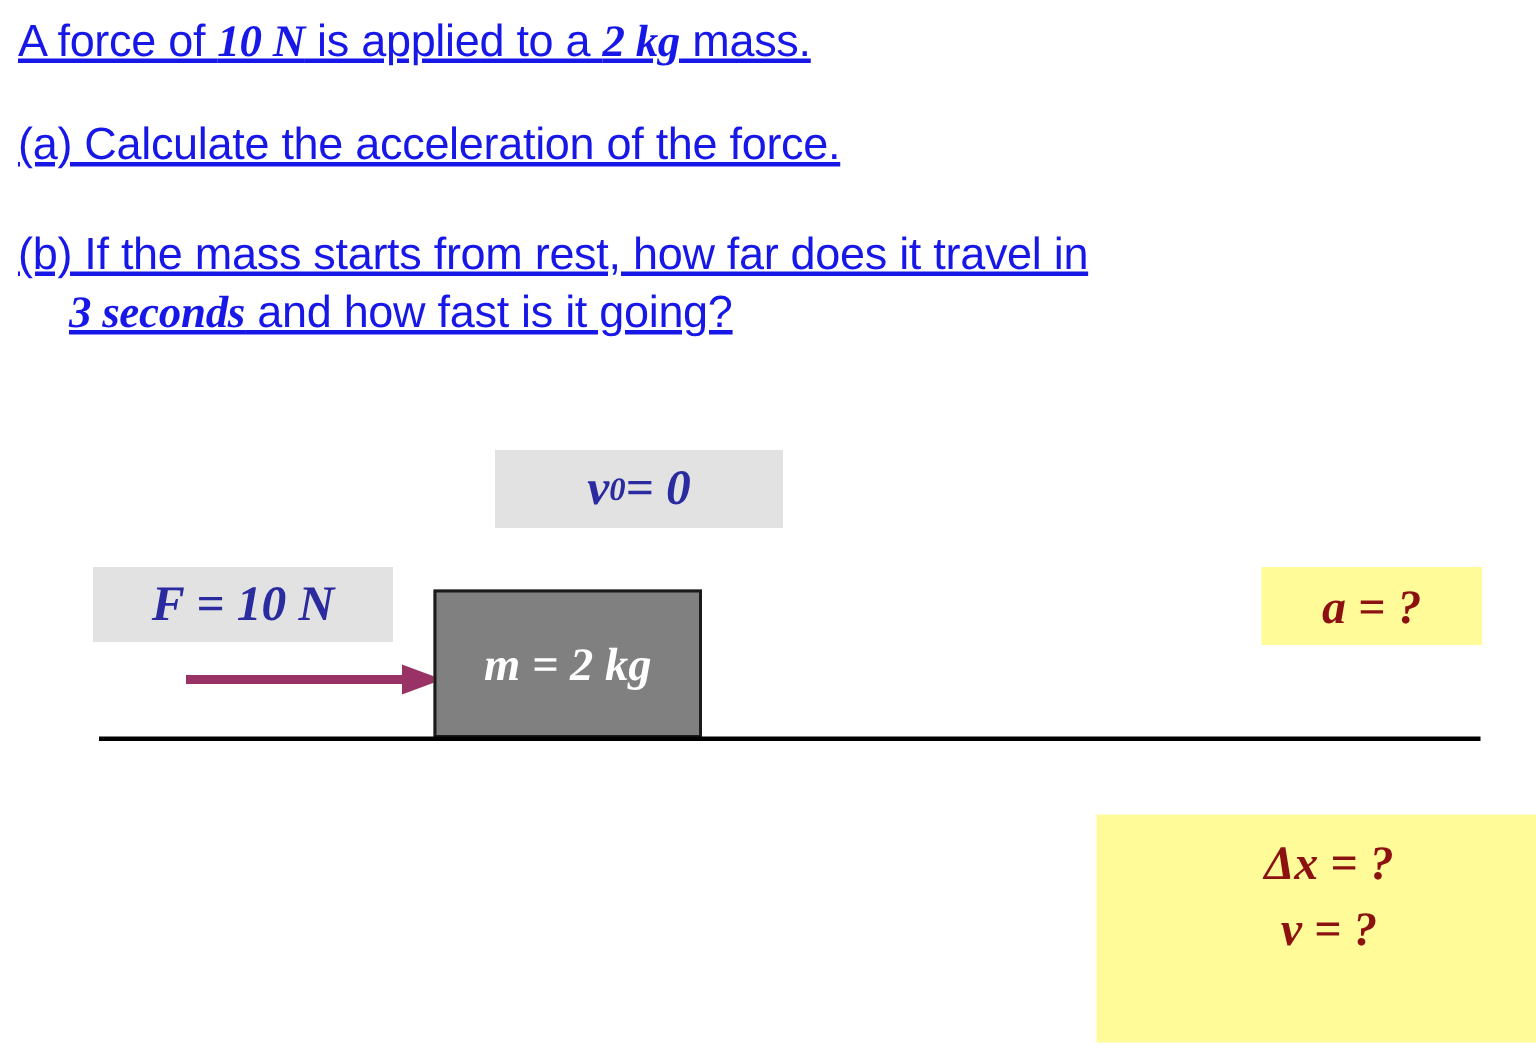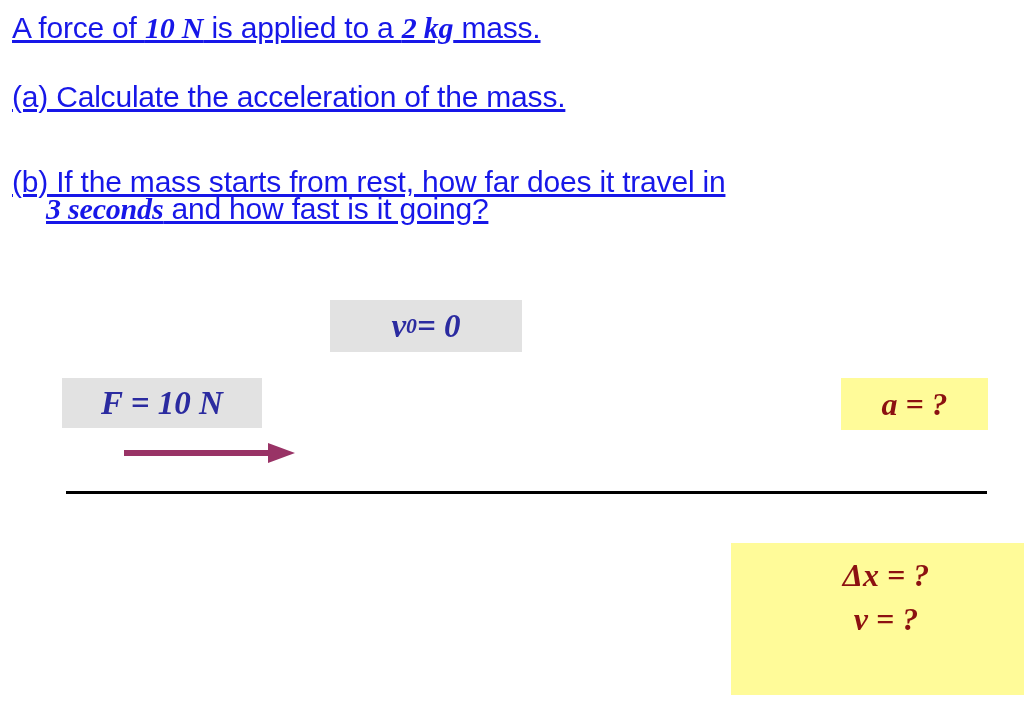--- a/index.html
+++ b/index.html
@@ -29,21 +29,21 @@
   }
   .prompt-line .em {
     font-family: "Liberation Serif", serif;
     font-weight: bold;
     font-style: italic;
     font-size: 30px;
   }
 
   #line-intro  { left: 12px;  top: 10px;  }
   #line-a      { left: 12px;  top: 79px;  }
-  #line-b1     { left: 12px;  top: 164px; }
+  #line-b1     { left: 12px;  top: 152px; }
   #line-b2     { left: 46px;  top: 191px; }
 
   
   #diagram {
     position: absolute;
     left: 0;
     top: 0;
     width: 1024px;
     height: 707px;
     pointer-events: none;
@@ -147,41 +147,44 @@
     line-height: 44px;
     margin-left: 33px;
   }
   #box-unknowns div { white-space: nowrap; }
 </style>
 </head>
 <body>
 
 <div class="prompt-line" id="line-intro"><span>A force of </span><span class="em">10 N</span><span> is applied to a </span><span class="em">2 kg</span><span> mass.</span></div>
 
-<div class="prompt-line" id="line-a">(a) Calculate the acceleration of the mass.</div>
+<div class="prompt-line" id="line-a">(a) Calculate the acceleration of the force.</div>
 
 <div class="prompt-line" id="line-b1">(b) If the mass starts from rest, how far does it travel in</div>
 
 <div class="prompt-line" id="line-b2"><span class="em">3 seconds</span><span> and how fast is it going?</span></div>
 
 <div id="diagram">
 
   <div class="gray-label" id="label-v0">
       <span>v</span>
       <span class="sub">0</span>
       <span> = 0</span>
     </div>
 
   <div class="gray-label" id="label-force">F = 10 N</div>
 
   <svg id="force-arrow" viewBox="0 0 175 30">
     <line x1="4" y1="15" x2="155" y2="15" stroke="#993366" stroke-width="6"></line>
     <polygon points="148,5 175,15 148,25" fill="#993366"></polygon>
   </svg>
 
+  <div id="mass-block">
+    <span id="mass-block-label">m = 2 kg</span>
+  </div>
 
   <div id="ground-line"></div>
 
   <div class="yellow-box" id="box-accel">a = ?</div>
 
   <div class="yellow-box" id="box-unknowns">
     <div>Δx = ?</div>
     <div>v = ?</div>
   </div>
 

